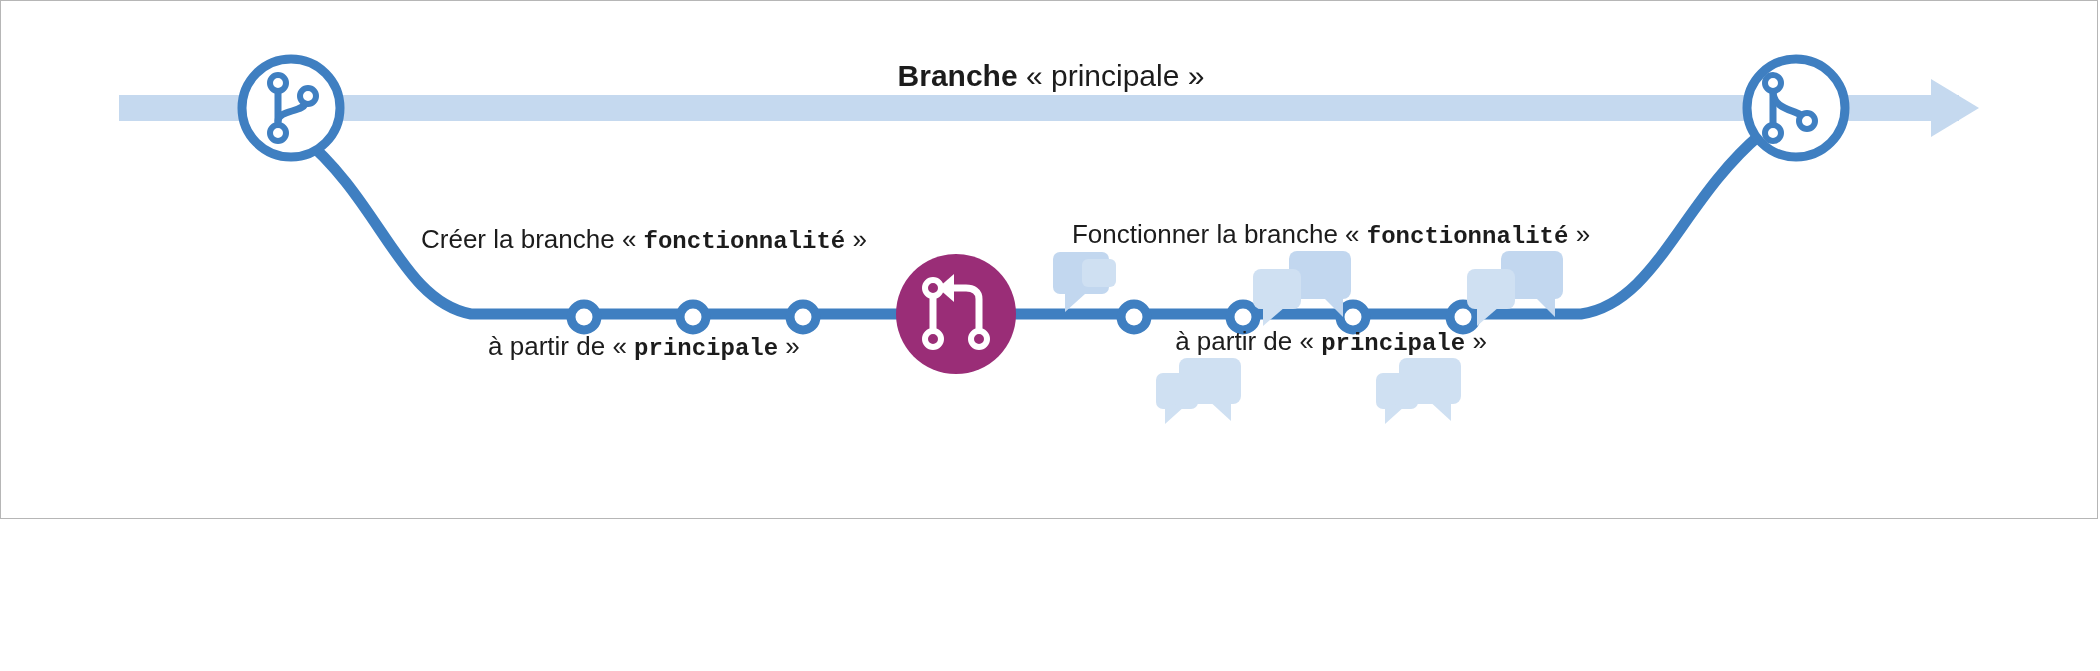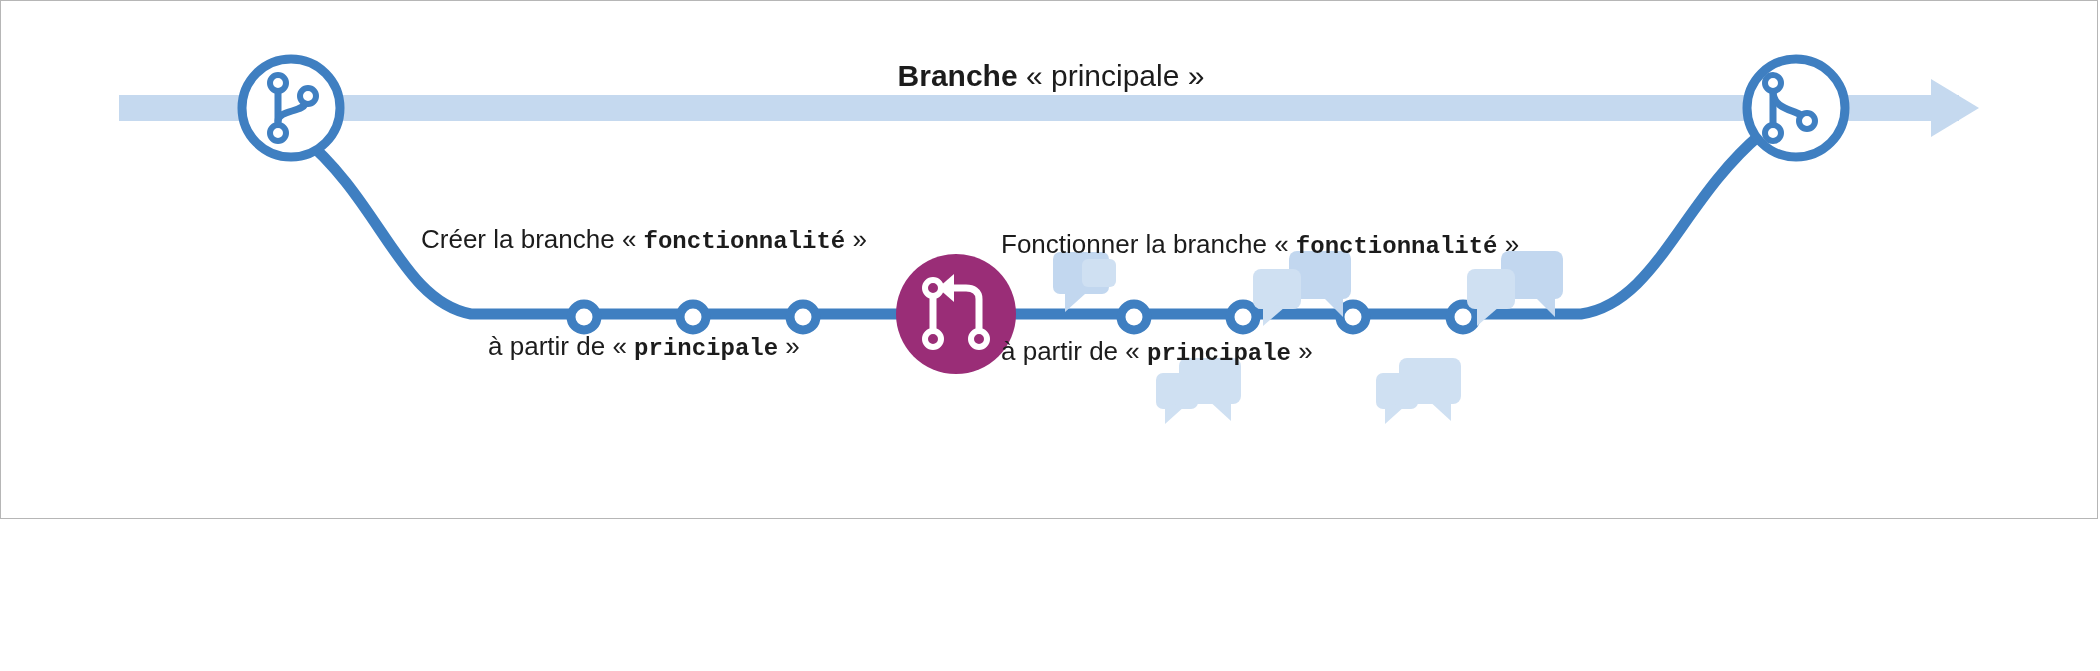--- a/index.html
+++ b/index.html
@@ -74,23 +74,23 @@
   }
 
   .callout-create {
     left: 420px;
     top: 150px;
     text-align: center;
   }
 
   .callout-work {
     left: 1000px;
-    top: 155px;
+    top: 145px;
     width: 660px;
-    text-align: left;
+    text-align: center;
   }
 
   .step-label {
     font-size: 26px;
     text-align: center;
     line-height: 1.33;
   }
 
   .label-commit {
     left: 280px;

